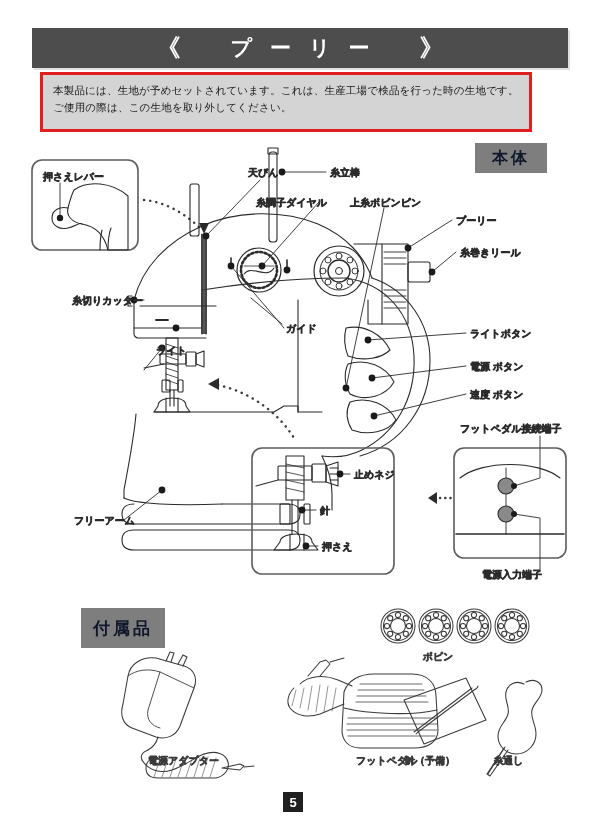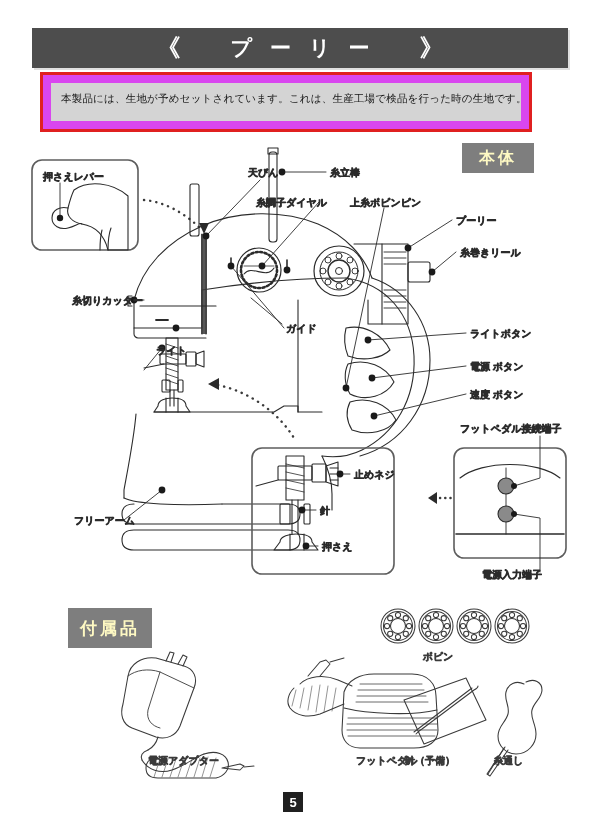--- a/index.html
+++ b/index.html
@@ -21,36 +21,37 @@
   .chev{color:#fff;font-size:24px;line-height:1;font-weight:bold;padding:0 6px;}
   .header-title{
     color:#ffffff;font-size:21px;font-weight:bold;letter-spacing:18px;
     padding-left:44px;padding-right:26px;white-space:nowrap;
   }
 
   
   .notice-outer{
     position:absolute;left:40px;top:72px;width:492px;height:60px;
     border:3px solid #e02020;background:#d946ef;box-sizing:border-box;
-    padding:8px;
+    padding:0;
   }
   .notice-inner{
     width:100%;height:100%;background:#d4d4d4;box-sizing:border-box;
     padding:7px 10px 0 10px;
   }
   .notice-line{
     font-size:10.5px;line-height:17px;color:#171717;white-space:nowrap;
     letter-spacing:.2px;
   }
 
   
   .badge{
-    position:absolute;background:#7e7e7e;color:#fef9c3;font-weight:bold;
+    position:absolute;background:#7e7e7e;color:#0f172a;font-weight:bold;
     display:flex;align-items:center;justify-content:center;
     letter-spacing:3px;
+    margin-left:13px;
   }
   #badge-honntai{left:462px;top:143px;width:72px;height:30px;font-size:16px;}
   #badge-fuzokuhin{left:68px;top:608px;width:84px;height:40px;font-size:17px;}
 
   
   .diagram{position:absolute;left:16px;top:138px;width:600px;height:460px;}
   .accessories{position:absolute;left:8px;top:598px;width:600px;height:190px;}
   svg{display:block;}
   .lbl{font-family:"Liberation Sans","DejaVu Sans",sans-serif;font-size:10px;fill:#1e1e1e;}
 
@@ -70,20 +71,21 @@
     <div class="header-inner">
       <span class="chev">《</span>
       <span class="header-title">プーリー</span>
       <span class="chev">》</span>
     </div>
   </div>
 
   <div class="notice-outer">
     <div class="notice-inner">
       <div class="notice-line">本製品には、生地が予めセットされています。これは、生産工場で検品を行った時の生地です。</div>
+      <div class="notice-line">ご使用の際は、この生地を取り外してください。</div>
     </div>
   </div>
 
   <div class="badge" id="badge-honntai">本体</div>
 
   <div class="diagram">
   <svg width="600" height="460" viewBox="0 0 600 460" xmlns="http://www.w3.org/2000/svg">
     <g fill="none" stroke="#2b2b2b" stroke-width="1.1" stroke-linecap="round" stroke-linejoin="round">
 
       <g>

